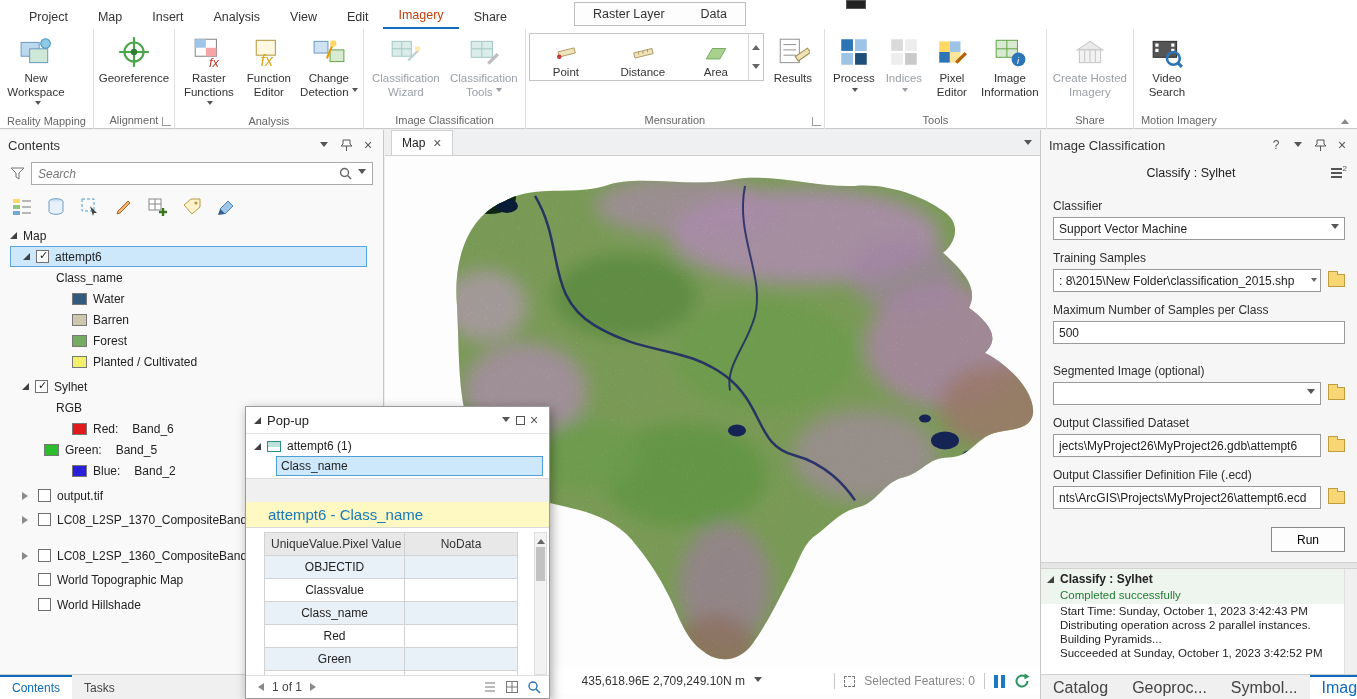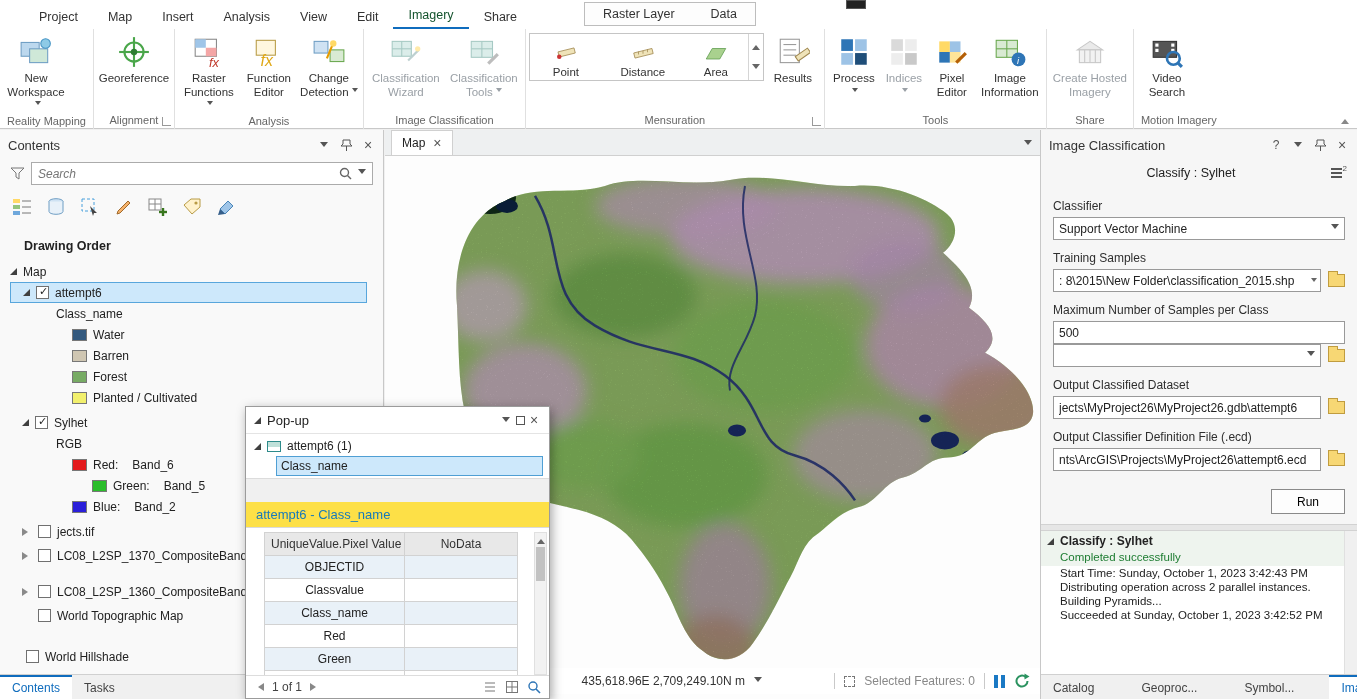--- a/index.html
+++ b/index.html
@@ -4,23 +4,23 @@
 <style>
   * { box-sizing: border-box; margin: 0; padding: 0; }
   html,body { width:1357px; height:699px; }
   body {
     position: relative; overflow: hidden;
     font-family: "Liberation Sans", sans-serif;
     font-size: 12px; color: #222; background: #f0f0f0;
   }
   
   .ribbon { position:absolute; left:0; top:0; width:1357px; height:129px; background:#fff; border-bottom:1px solid #c8c8c8; z-index:20; }
-  .ribbon-tabs { display:flex; align-items:flex-end; height:29px; padding-left:24px; }
+  .ribbon-tabs { display:flex; align-items:flex-end; height:29px; padding-left:14px; }
   .rtab { padding:6px 15px 5px; font-size:12.5px; color:#333; cursor:pointer; white-space:nowrap; }
-  .rtab.active { color:#14532d; border-bottom:2px solid #0f6cbd; }
+  .rtab.active { color:#c2410c; border-bottom:2px solid #0f6cbd; }
   .ctx-group { display:flex; border:1px solid #bdbdbd; margin-left:52px; margin-bottom:3px; background:#fdfdfd; }
   .ctx-group .rtab { padding:4px 18px; }
   .screen-artifact { position:absolute; left:846px; top:0; width:20px; height:9px; background:#222; border:1px solid #555; }
   .ribbon-body { display:flex; height:100px; align-items:stretch; }
   .rgroup { position:relative; display:flex; flex-direction:column; border-right:1px solid #e0e0e0; padding:2px 3px 0; }
   .rg-buttons { flex:1; display:flex; align-items:flex-start; gap:1px; }
   .rg-label { height:17px; font-size:11px; color:#666; text-align:center; line-height:16px; white-space:nowrap; padding:0 4px; }
   .launcher { position:absolute; right:3px; bottom:3px; width:9px; height:9px; border:1px solid #999; border-top:none; border-right:none; }
   .rbtn { display:flex; flex-direction:column; align-items:center; text-align:center; font-size:11.5px; color:#333; padding:4px 2px 0; line-height:1.18; cursor:pointer; border-radius:2px; }
   .rbtn.disabled { color:#9aa0a6; }
@@ -83,21 +83,21 @@
   .selfeat-ic { width:11px; height:11px; border:1px dashed #777; }
   
   .popup { position:absolute; left:245px; top:406px; width:305px; height:293px; background:#fff; border:1px solid #9b9b9b; box-shadow:2px 3px 10px rgba(0,0,0,.35); z-index:40; display:flex; flex-direction:column; }
   .pp-title { height:27px; display:flex; align-items:center; padding:0 8px; font-size:13px; border-bottom:1px solid #e4e4e4; }
   .pp-title .sp { flex:1; }
   .pp-tree { padding:2px 0 2px 8px; }
   .pp-row { display:flex; align-items:center; gap:6px; height:20px; }
   .pp-row .tbl-ic { width:14px; height:11px; border:1px solid #2e8b8b; background:linear-gradient(#bfe0d9 50%, #fff 50%); }
   .pp-child { margin-left:22px; margin-right:6px; background:#cde8fb; border:1px solid #4f9fd4; padding-left:4px; height:20px; display:flex; align-items:center; }
   .pp-gray { height:24px; background:#f0f0f0; border-top:1px solid #dcdcdc; }
-  .pp-header { height:26px; display:flex; align-items:center; padding-left:10px; color:#1779ba; font-size:13px; border-bottom:1px solid #dadada; background:#fde047; }
+  .pp-header { height:26px; display:flex; align-items:center; padding-left:22px; color:#1779ba; font-size:15px; border-bottom:1px solid #dadada; background:#fef9c3; }
   .pp-tablewrap { flex:1; position:relative; overflow:hidden; padding:4px 17px 0 18px; }
   table.pp-table { border-collapse:collapse; width:254px; table-layout:fixed; }
   .pp-table th, .pp-table td { border:1px solid #d2d2d2; height:23px; padding:0 6px; font-weight:normal; text-align:center; font-size:12px; overflow:hidden; white-space:nowrap; }
   .pp-table th { background:#e8e8e8; color:#333; }
   .pp-table tr:nth-child(even) td { background:#e9f1f8; }
   .pp-scroll { position:absolute; right:2px; top:4px; bottom:0; width:13px; background:#f2f2f2; border:1px solid #e0e0e0; display:flex; flex-direction:column; align-items:center; }
   .pp-scroll .thumb { width:9px; height:34px; background:#c2c2c2; margin-top:2px; }
   .pp-scroll .sa { height:12px; display:flex; align-items:center; justify-content:center; }
   .pp-footer { height:23px; border-top:1px solid #ddd; display:flex; align-items:center; gap:8px; padding:0 8px; font-size:12px; color:#444; }
   .tri-l { width:0; height:0; border:4px solid transparent; border-right:6px solid #888; cursor:pointer; }
@@ -123,21 +123,21 @@
   .run-row { display:flex; justify-content:flex-end; padding:18px 12px 10px; }
   .run-btn { width:74px; height:25px; background:#fdfdfd; border:1px solid #8a8a8a; font-size:12px; font-family:inherit; cursor:pointer; }
   .splitter { height:7px; background:#e6e6e6; border-top:1px solid #d2d2d2; border-bottom:1px solid #d2d2d2; }
   .messages { flex:1; background:#fff; position:relative; overflow:hidden; font-size:11.5px; }
   .msg-head { display:flex; align-items:center; gap:6px; background:#eef4ee; padding:3px 6px 2px; font-weight:bold; font-size:12px; }
   .msg-status { background:#eef4ee; color:#1e7d32; padding:1px 6px 3px 19px; }
   .msg-line { padding:1px 6px 1px 19px; color:#222; white-space:nowrap; overflow:hidden; }
   .msg-line:last-child { color:#1e7d32; }
   .msg-scroll { position:absolute; right:0; top:0; bottom:0; width:13px; background:#f0f0f0; border-left:1px solid #e0e0e0; }
   .msg-scroll .thumb { width:9px; height:30px; background:#c2c2c2; margin:14px auto 0; }
-  .rp-tabs { height:25px; border-top:1px solid #d0d0d0; display:flex; align-items:stretch; background:#f0f0f0; font-size:12px;gap:23px; }
+  .rp-tabs { height:25px; border-top:1px solid #d0d0d0; display:flex; align-items:stretch; background:#f0f0f0; font-size:16px; }
 </style>
 </head>
 <body>
 
 <div class="ribbon">
   <div class="ribbon-tabs">
     <div class="rtab">Project</div>
     <div class="rtab">Map</div>
     <div class="rtab">Insert</div>
     <div class="rtab">Analysis</div>
@@ -427,21 +427,20 @@
       </svg>
     <svg viewBox="0 0 20 20">
         <path d="M2,8 L9,2 H18 V10 L10,17 Z" fill="#fff2cc" stroke="#b89b46"></path>
         <circle cx="14" cy="6" r="1.6" fill="#b89b46"></circle>
       </svg>
     <svg viewBox="0 0 20 20">
         <path d="M4,12 L12,4 L17,9 L9,17 Z" fill="#9fc5e8" stroke="#4a86b8"></path>
         <path d="M4,12 L2,18 L9,17" fill="#355e8a"></path>
       </svg>
   </div>
-  <div class="section-title">Drawing Order</div>
   <div class="tree">
     <div class="trow" style="padding-left:10px">
       <i class="tri-e"></i>
         <span class="lbl">Map</span>
     </div>
     <div class="trow sel" style="padding-left:12px;margin-left:10px">
       <i class="tri-e"></i>
         <span class="cb checked"></span>
       <span class="lbl">attempt6</span>
     </div>
@@ -470,50 +469,50 @@
       <span class="lbl">Sylhet</span>
     </div>
     <div class="trow" style="padding-left:56px">
       <span class="lbl">RGB</span>
     </div>
     <div class="trow" style="padding-left:72px">
       <span class="swatch" style="background-color: rgb(227, 26, 28);"></span>
       <span class="lbl">Red:</span>
       <span class="lbl band-val">Band_6</span>
     </div>
-    <div class="trow" style="padding-left:92px">
+    <div class="trow" style="padding-left:44px">
       <span class="swatch" style="background-color: rgb(43, 189, 43);"></span>
       <span class="lbl">Green:</span>
       <span class="lbl band-val">Band_5</span>
     </div>
     <div class="trow" style="padding-left:72px">
       <span class="swatch" style="background-color: rgb(42, 31, 217);"></span>
       <span class="lbl">Blue:</span>
       <span class="lbl band-val">Band_2</span>
     </div>
     <div class="trow" style="padding-left:22px;margin-top:4px">
       <i class="tri-c"></i>
         <span class="cb"></span>
-      <span class="lbl">jects.tif</span>
+      <span class="lbl">output.tif</span>
     </div>
     <div class="trow" style="padding-left:22px;margin-top:3px">
       <i class="tri-c"></i>
         <span class="cb"></span>
       <span class="lbl">LC08_L2SP_1370_CompositeBand</span>
     </div>
     <div class="trow" style="padding-left:22px;margin-top:15px">
       <i class="tri-c"></i>
         <span class="cb"></span>
       <span class="lbl">LC08_L2SP_1360_CompositeBand</span>
     </div>
     <div class="trow" style="padding-left:38px;margin-top:3px">
       <span class="cb"></span>
       <span class="lbl">World Topographic Map</span>
     </div>
-    <div class="trow" style="padding-left:26px;margin-top:20px">
+    <div class="trow" style="padding-left:38px;margin-top:4px">
       <span class="cb"></span>
       <span class="lbl">World Hillshade</span>
     </div>
   </div>
   <div class="dock-tabs">
     <div class="dtab active">Contents</div>
     <div class="dtab">Tasks</div>
   </div>
 </div>
 
@@ -733,20 +732,21 @@
       <span class="combo" style="flex:1;display:flex">
         <input style="padding-right: 14px;" value=": 8\2015\New Folder\classification_2015.shp">
         <i class="cmb-caret"></i>
       </span>
       <span class="folder"></span>
     </div>
     <label>Maximum Number of Samples per Class</label>
     <div class="fld-row">
       <input value="500" style="">
     </div>
+    <label style="margin-top:20px">Segmented Image (optional)</label>
     <div class="fld-row">
       <div class="sel">
         <span class="sv"></span>
         <i class="chev-dn"></i>
       </div>
       <span class="folder"></span>
     </div>
     <label>Output Classified Dataset</label>
     <div class="fld-row">
       <input value="jects\MyProject26\MyProject26.gdb\attempt6" style="">

